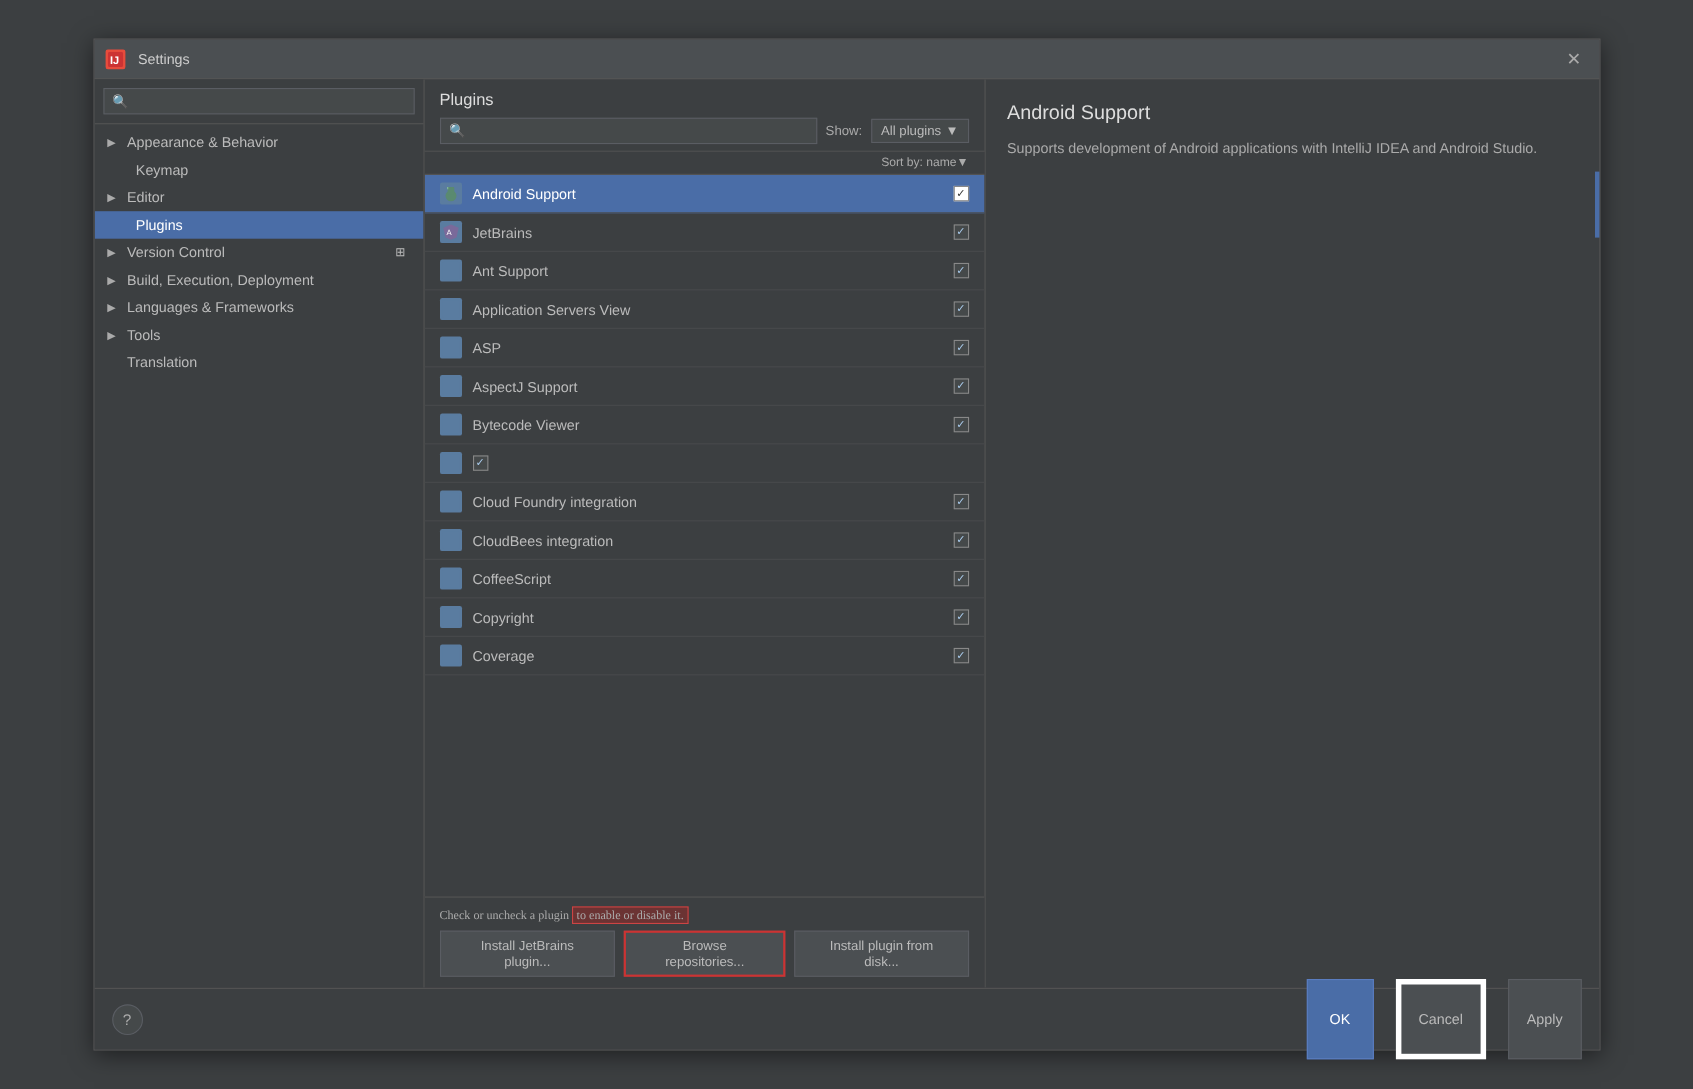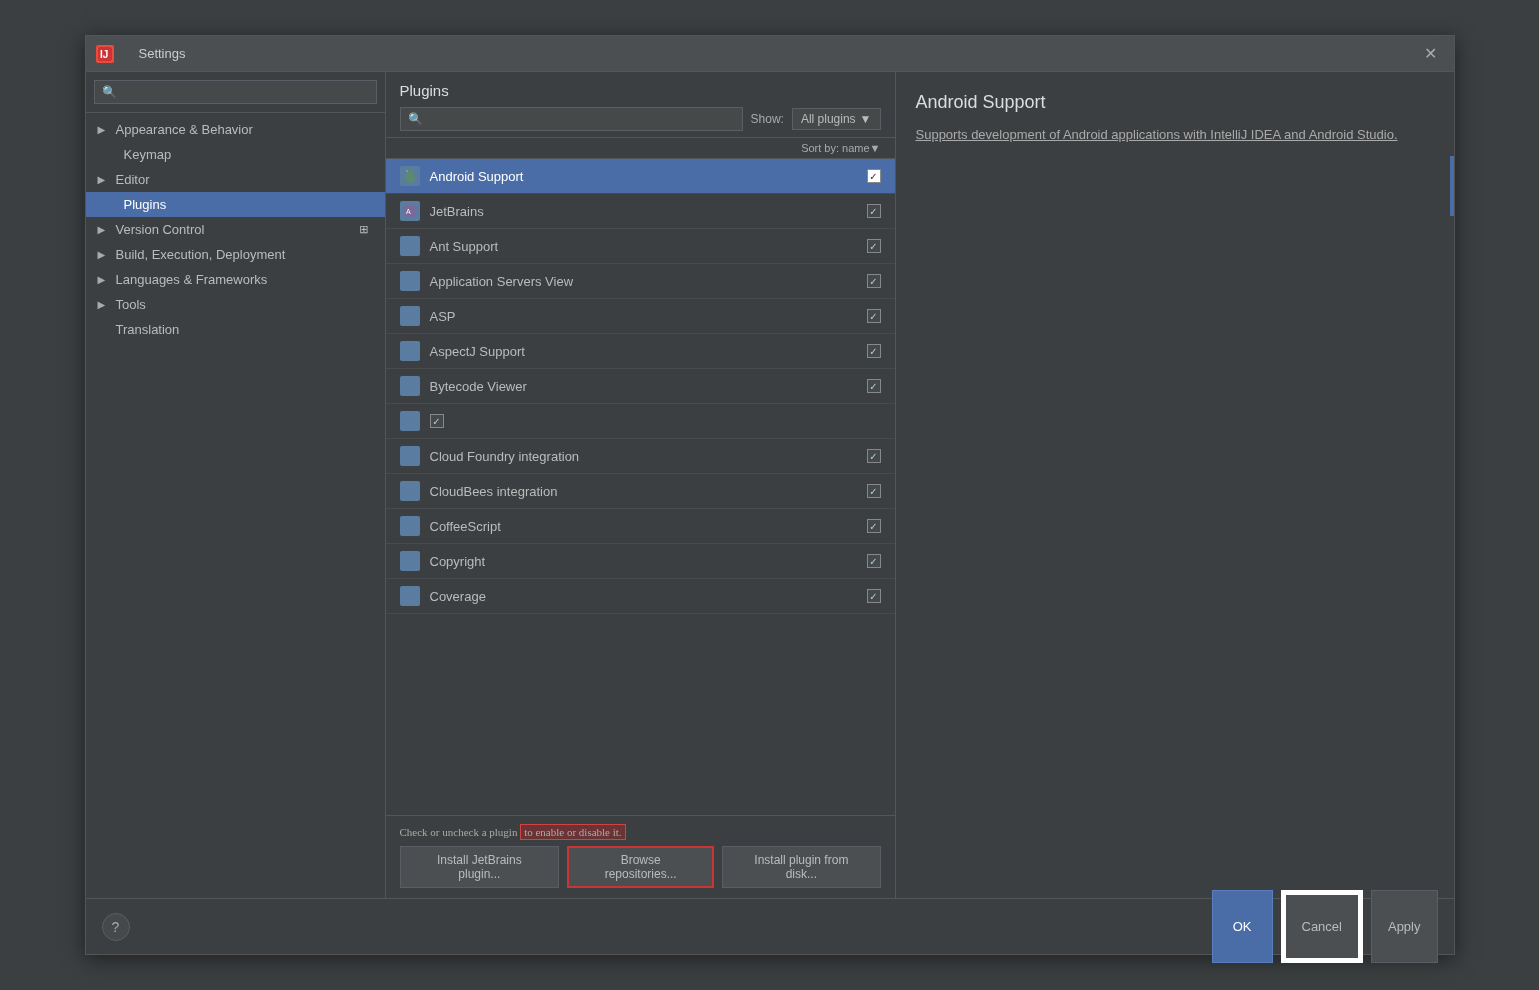--- a/index.html
+++ b/index.html
@@ -28,21 +28,21 @@
       height: 36px;
       display: flex;
       align-items: center;
       padding: 0 10px;
       border-bottom: 1px solid #555;
       flex-shrink: 0;
     }
     .title-bar-icon {
       width: 18px;
       height: 18px;
-      margin-right: 25px;
+      margin-right: 12px;
       background: #e74c3c;
       border-radius: 2px;
       display: flex;
       align-items: center;
       justify-content: center;
       font-size: 10px;
       color: white;
       font-weight: bold;
     }
     .title-bar-title {
@@ -264,21 +264,20 @@
     }
     .detail-title {
       font-size: 18px;
       color: #dddddd;
       margin-bottom: 12px;
     }
     .detail-desc {
       font-size: 13px;
       color: #aaa;
       line-height: 1.6;
-      text-decoration: underline;
     }
     
     .bottom-bar {
       height: 56px;
       background: #3c3f41;
       border-top: 1px solid #555;
       display: flex;
       align-items: center;
       justify-content: space-between;
       padding: 0 16px;
@@ -292,21 +291,21 @@
       border-radius: 50%;
       color: #aaa;
       display: flex;
       align-items: center;
       justify-content: center;
       cursor: pointer;
       font-size: 14px;
     }
     .bottom-right {
       display: flex;
-      gap: 8px;
+      gap: 20px;
       border-radius: 10px;
     }
     .ok-btn {
       background: #4a6da7;
       border: 1px solid #5a7dc0;
       color: white;
       padding: 6px 20px;
       font-size: 13px;
       cursor: pointer;
     }

